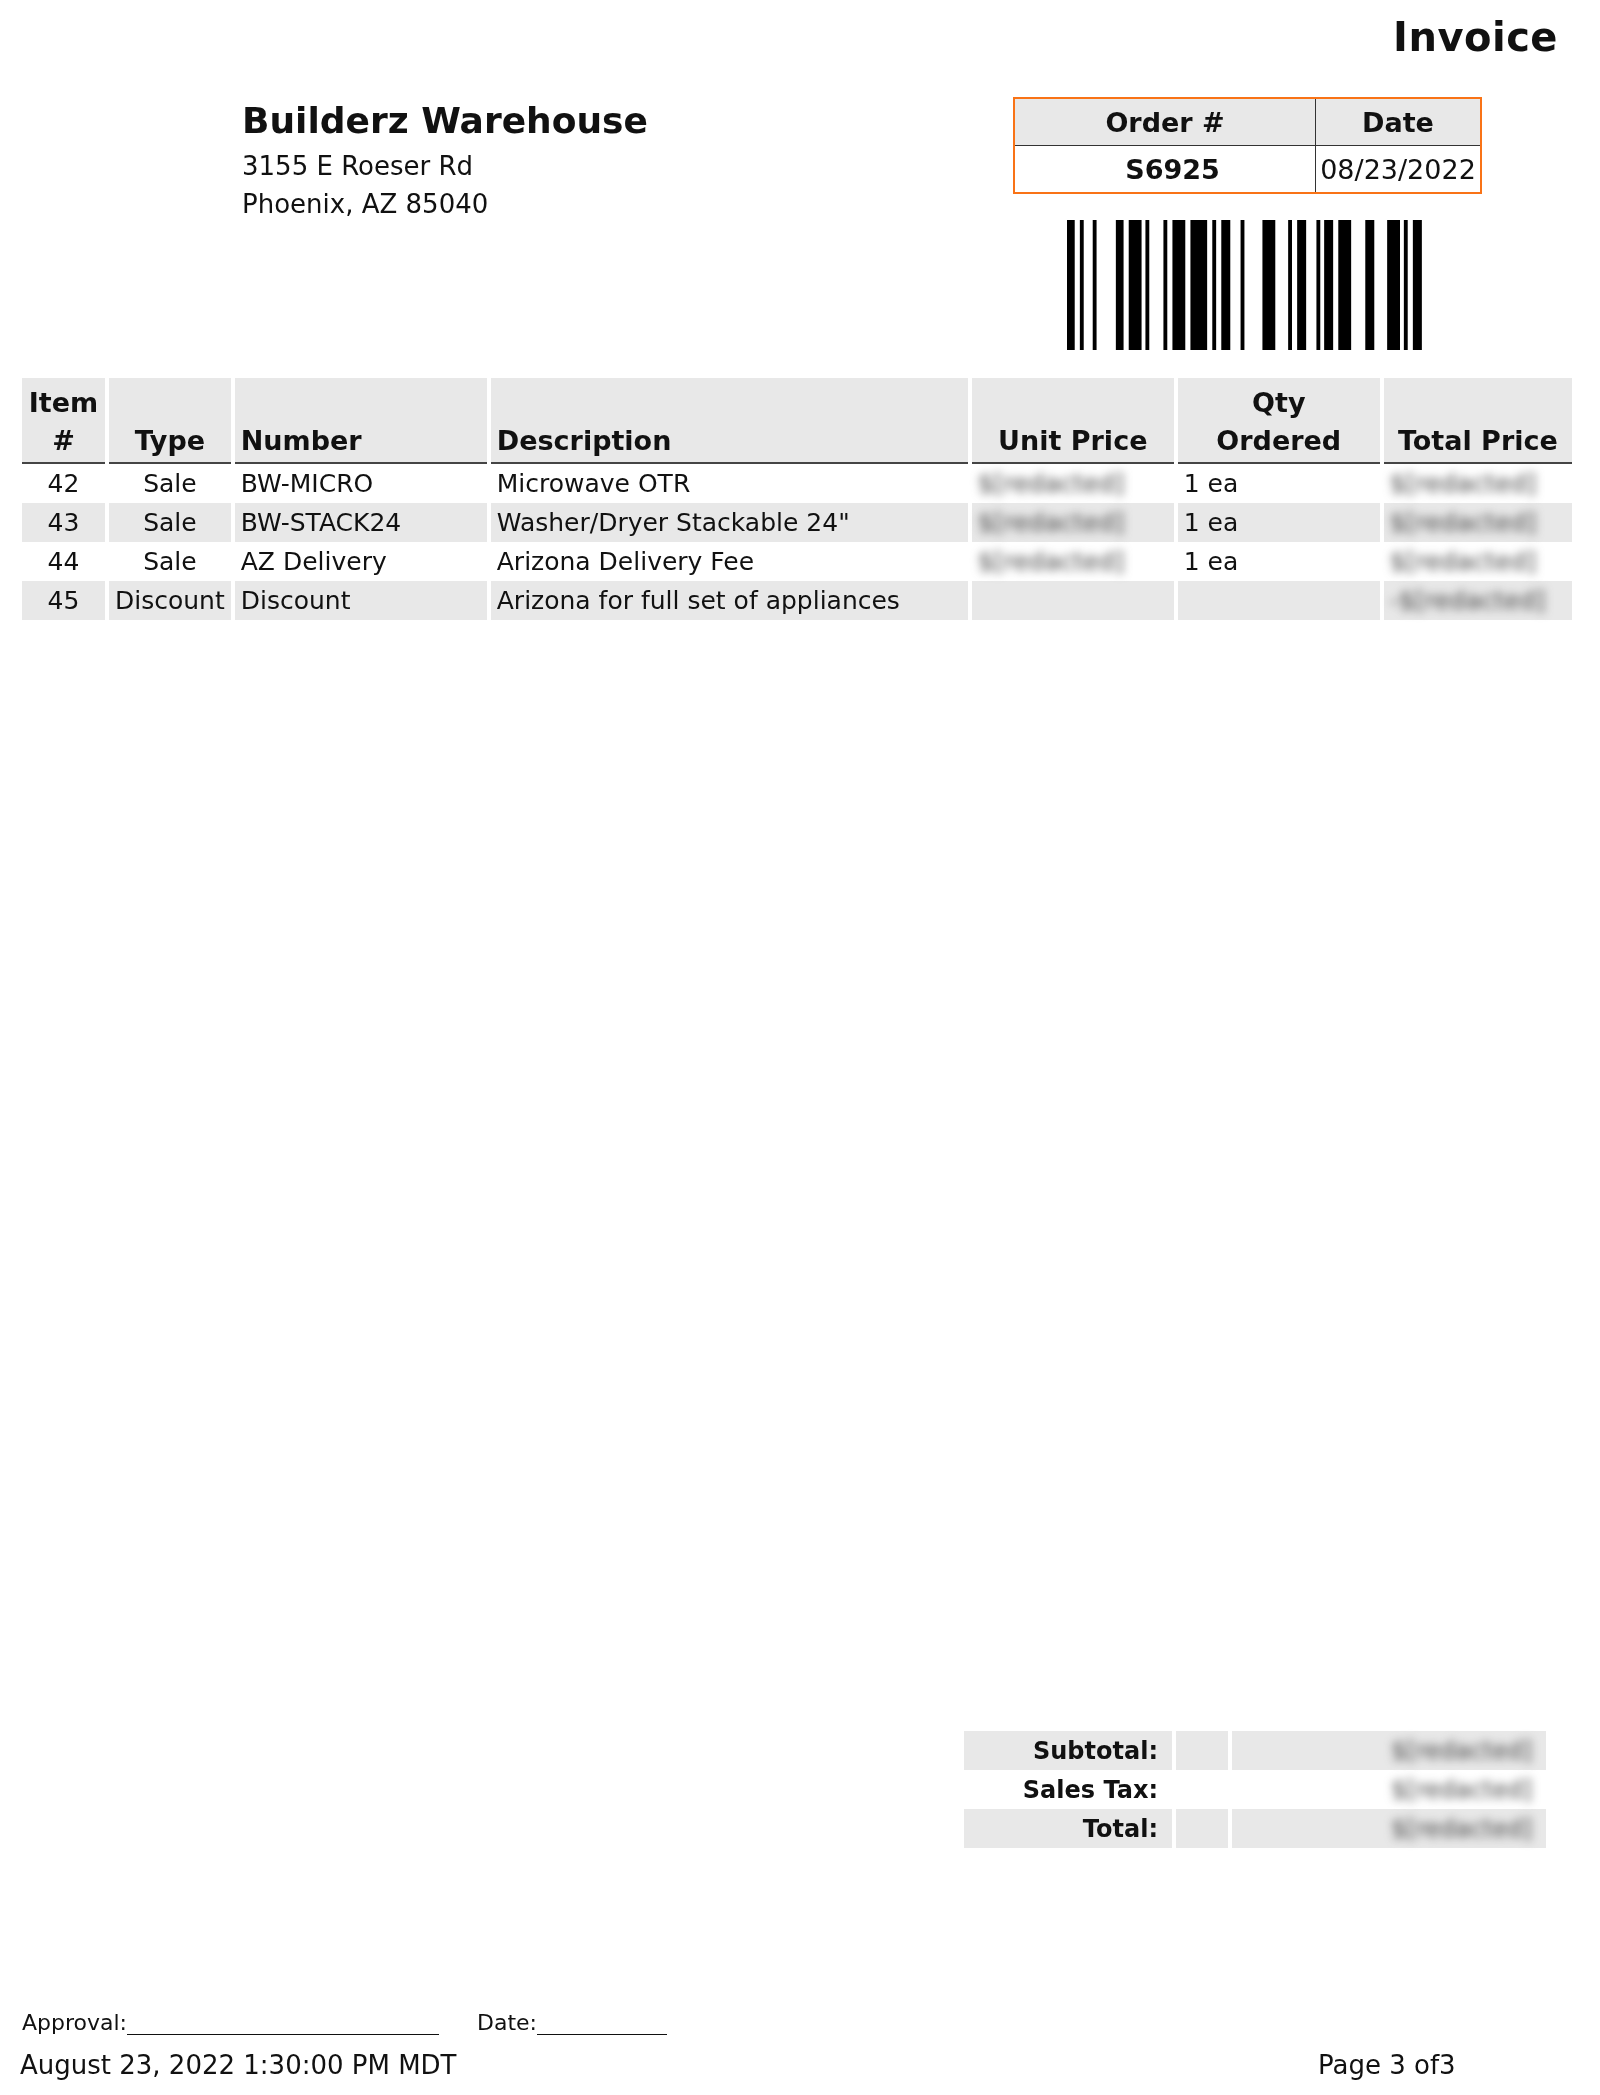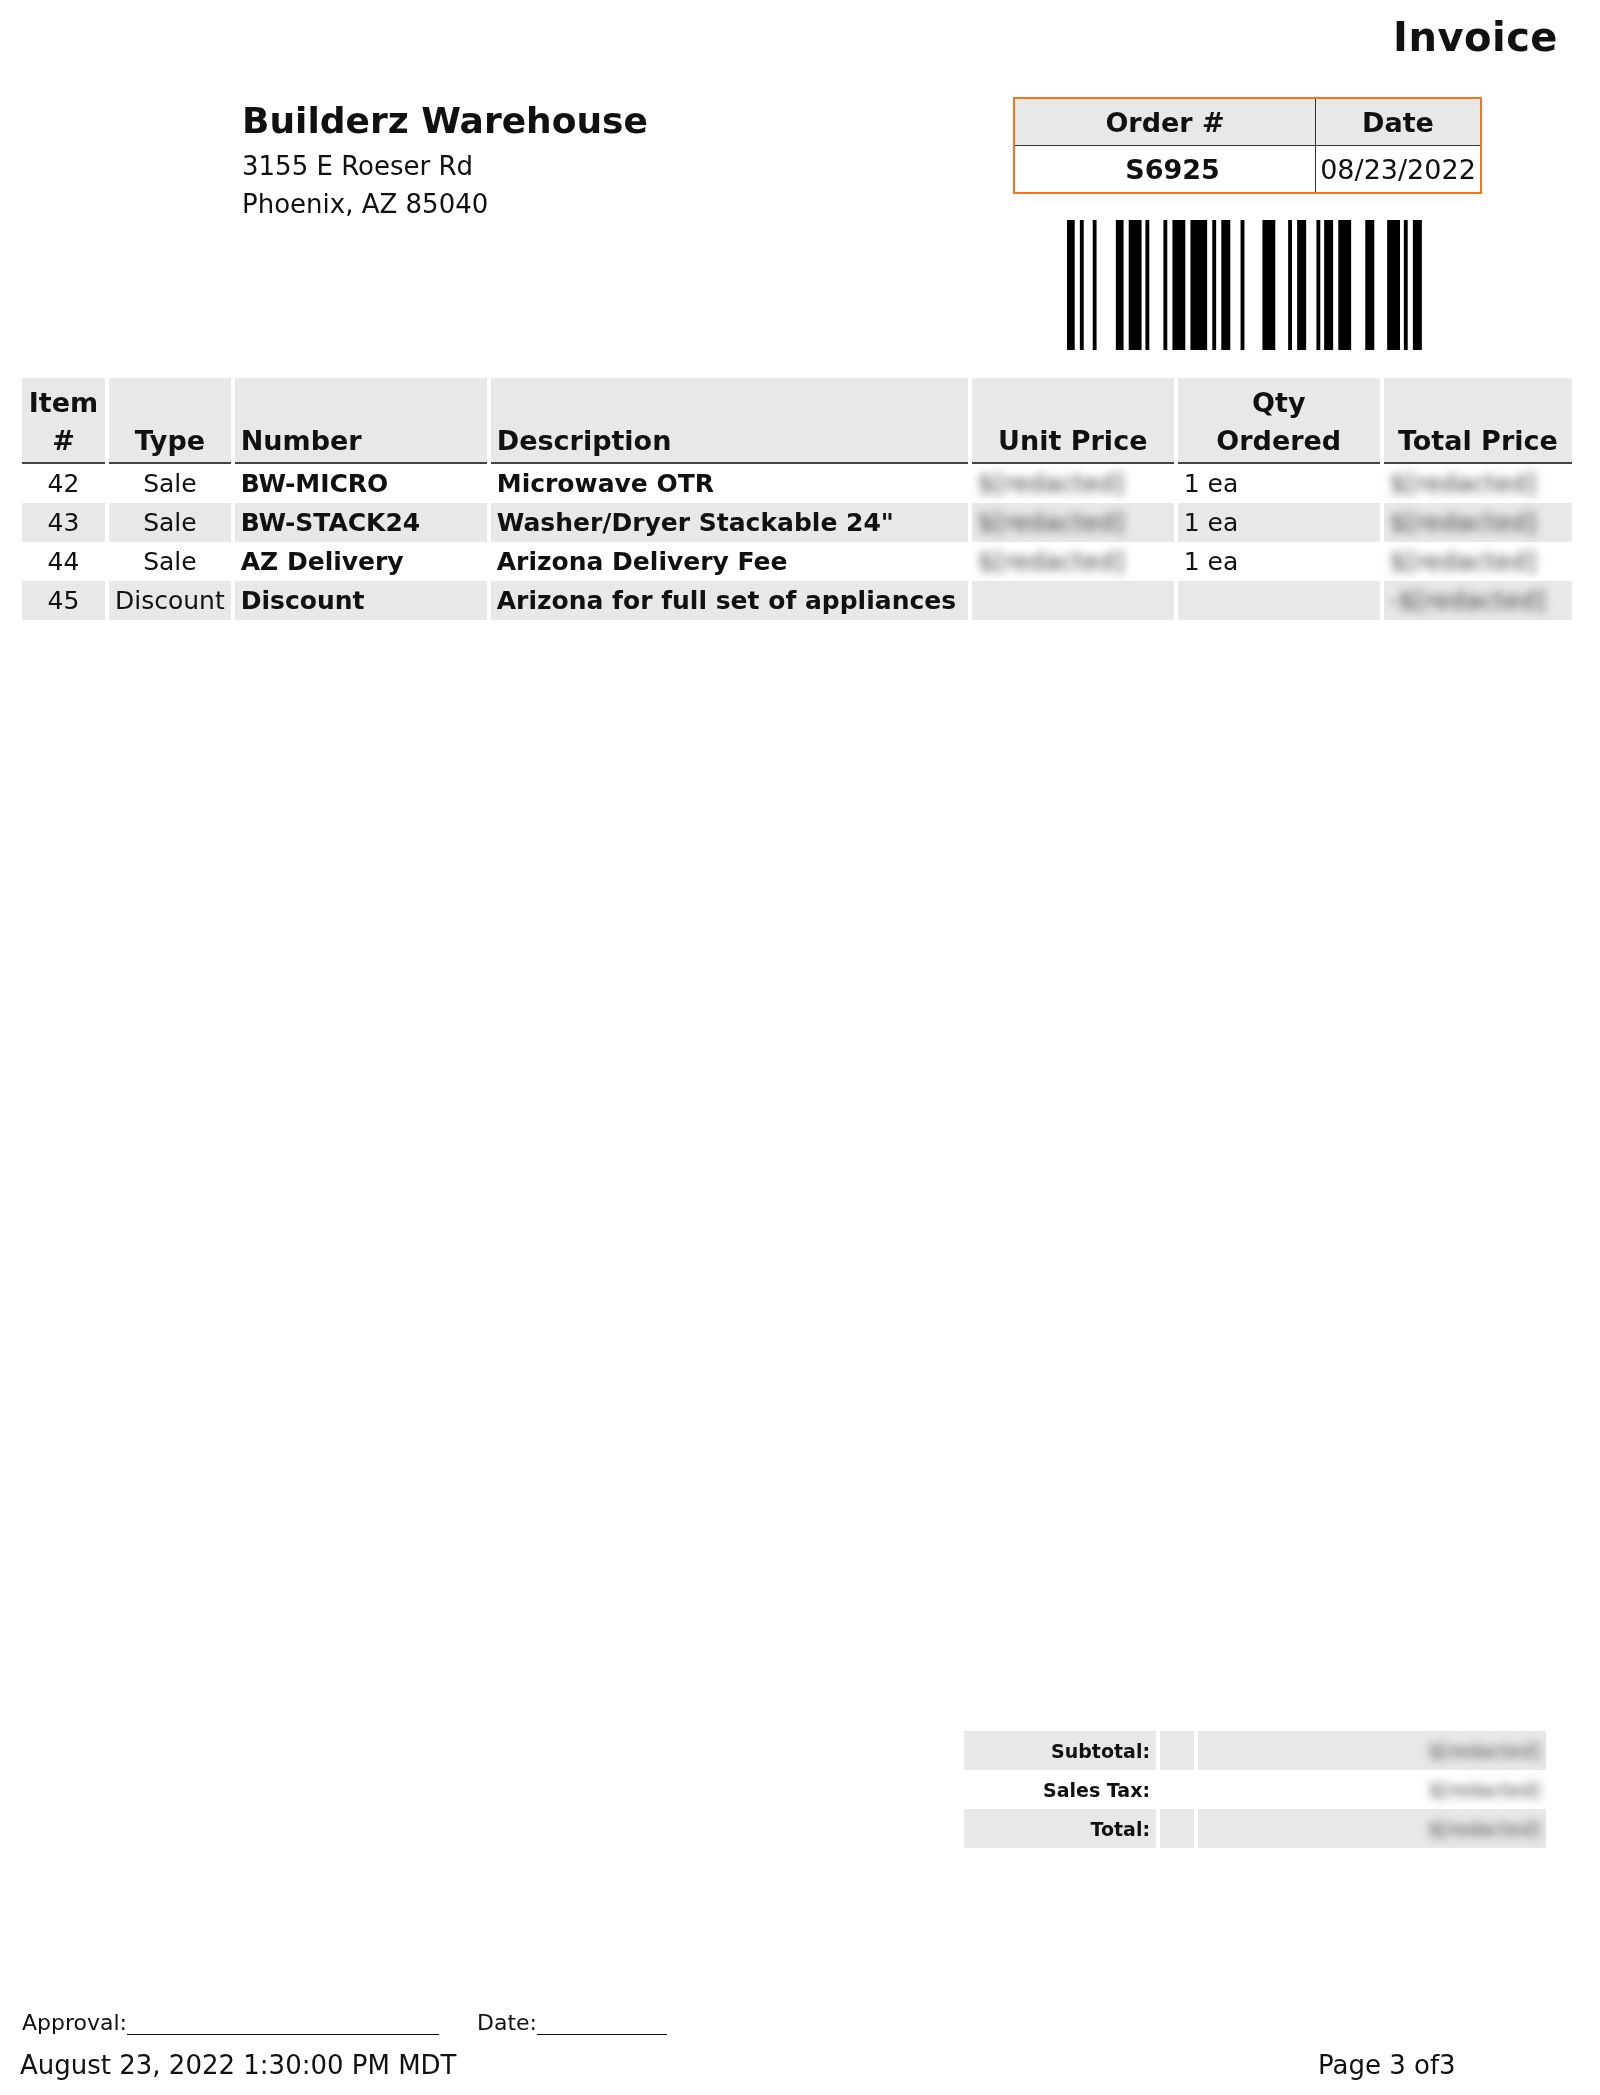--- a/index.html
+++ b/index.html
@@ -15,24 +15,24 @@
   table.order th,table.order td{border:1.5px solid #333;text-align:center;font-size:27px;height:46px;padding:0;}
   table.order th{background:#e8e8e8;font-weight:bold;}
   table.order td.num{font-weight:bold;padding-left:15px;}
   .barcode{left:1067px;top:220px;width:360px;height:130px;}
   table.items{position:absolute;left:22px;top:378px;border-collapse:separate;border-spacing:4px 0;
      width:1558px;margin-left:-4px;}
   table.items th{background:#e8e8e8;font-size:27px;font-weight:bold;vertical-align:bottom;
      padding:6px 6px 2px 6px;height:70px;border-bottom:2px solid #444;line-height:38px;}
   table.items td{font-size:25px;padding:0 6px;height:39px;line-height:39px;white-space:nowrap;}
   table.items tr.alt td{background:#e8e8e8;}
-  .c{text-align:center;} .l{text-align:left;font-weight:bold;} .r{}
+  .c{text-align:center;} .l{text-align:left;} .r{}
   .blur{display:inline-block;filter:blur(5px);color:#444;}
   table.totals{position:absolute;left:960px;top:1731px;width:590px;border-collapse:separate;border-spacing:4px 0;}
-  table.totals td{font-size:19px;height:39px;padding:0 6px;}
+  table.totals td{font-size:24px;height:39px;padding:0 14px;}
   table.totals td.lbl{font-weight:bold;text-align:right;width:180px;}
   table.totals tr.alt td{background:#e8e8e8;}
   table.totals td.val{text-align:right;}
   .sig{left:22px;top:2010px;font-size:22px;}
   .uline{display:inline-block;border-bottom:1.5px solid #111;vertical-align:bottom;height:20px;}
   .stamp{left:20px;top:2050px;font-size:26px;}
   .pageno{left:1318px;top:2050px;font-size:26px;}
 </style>
 </head>
 <body>

